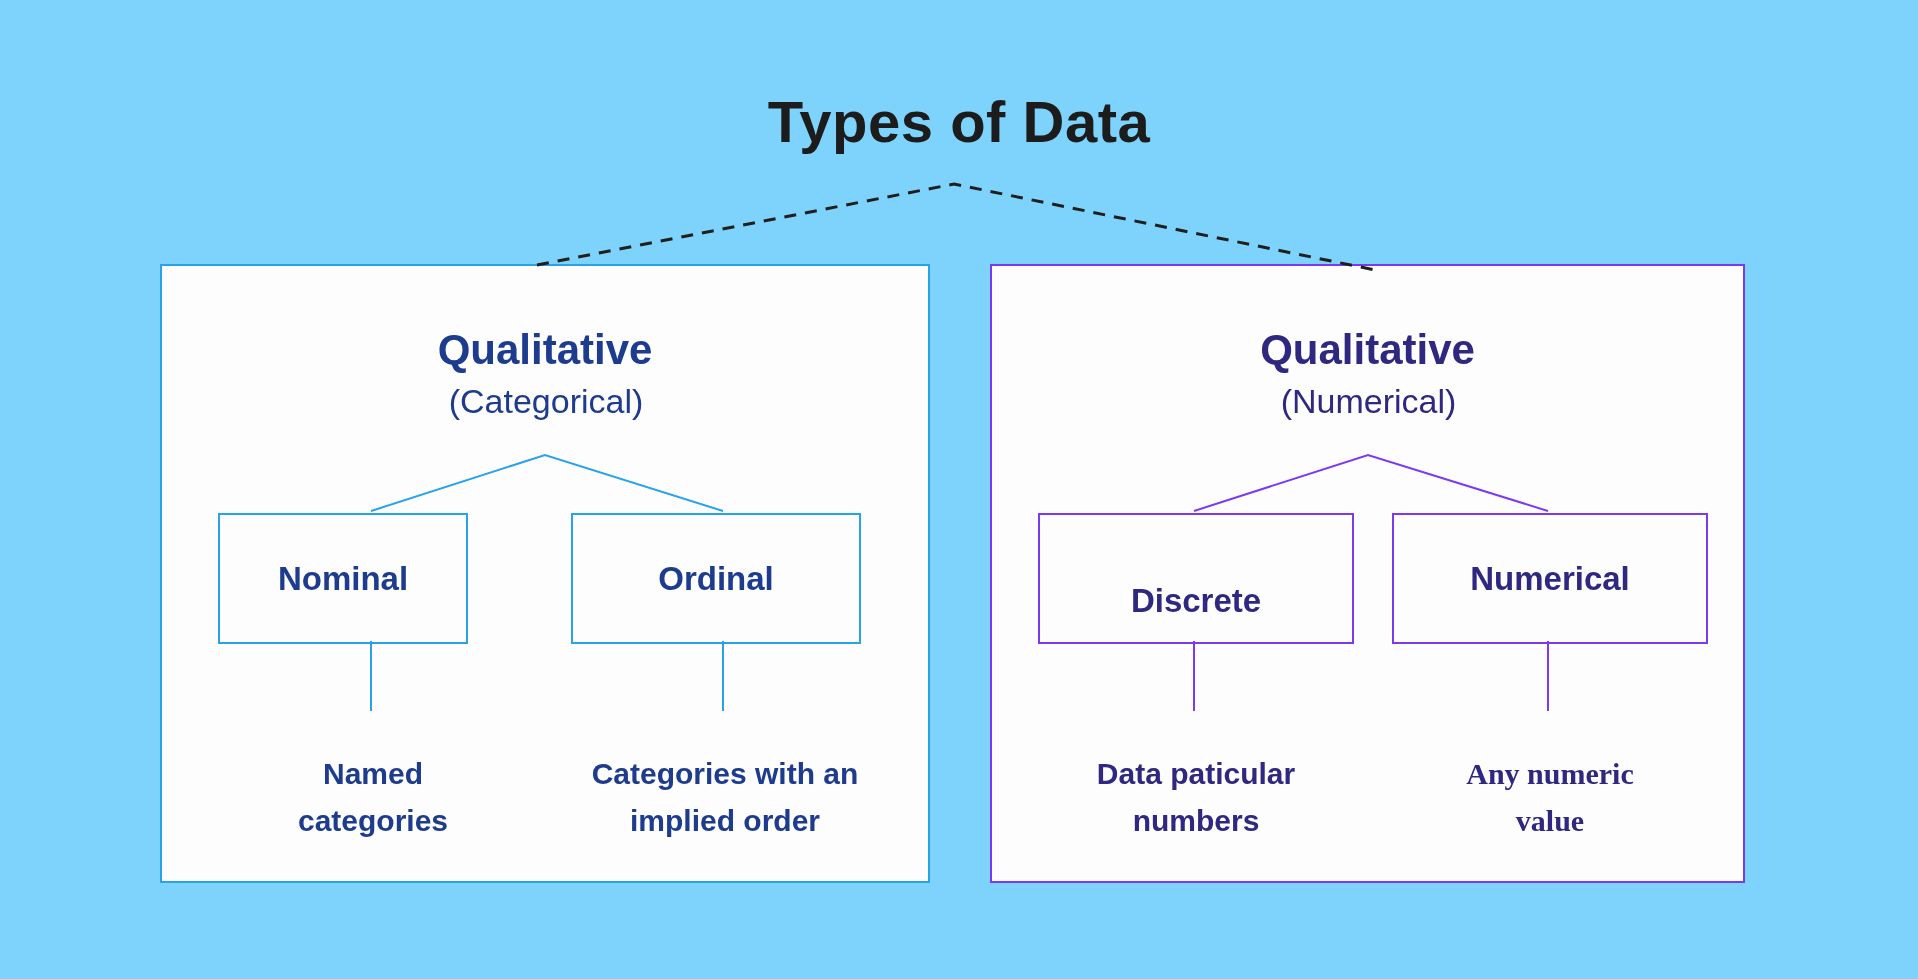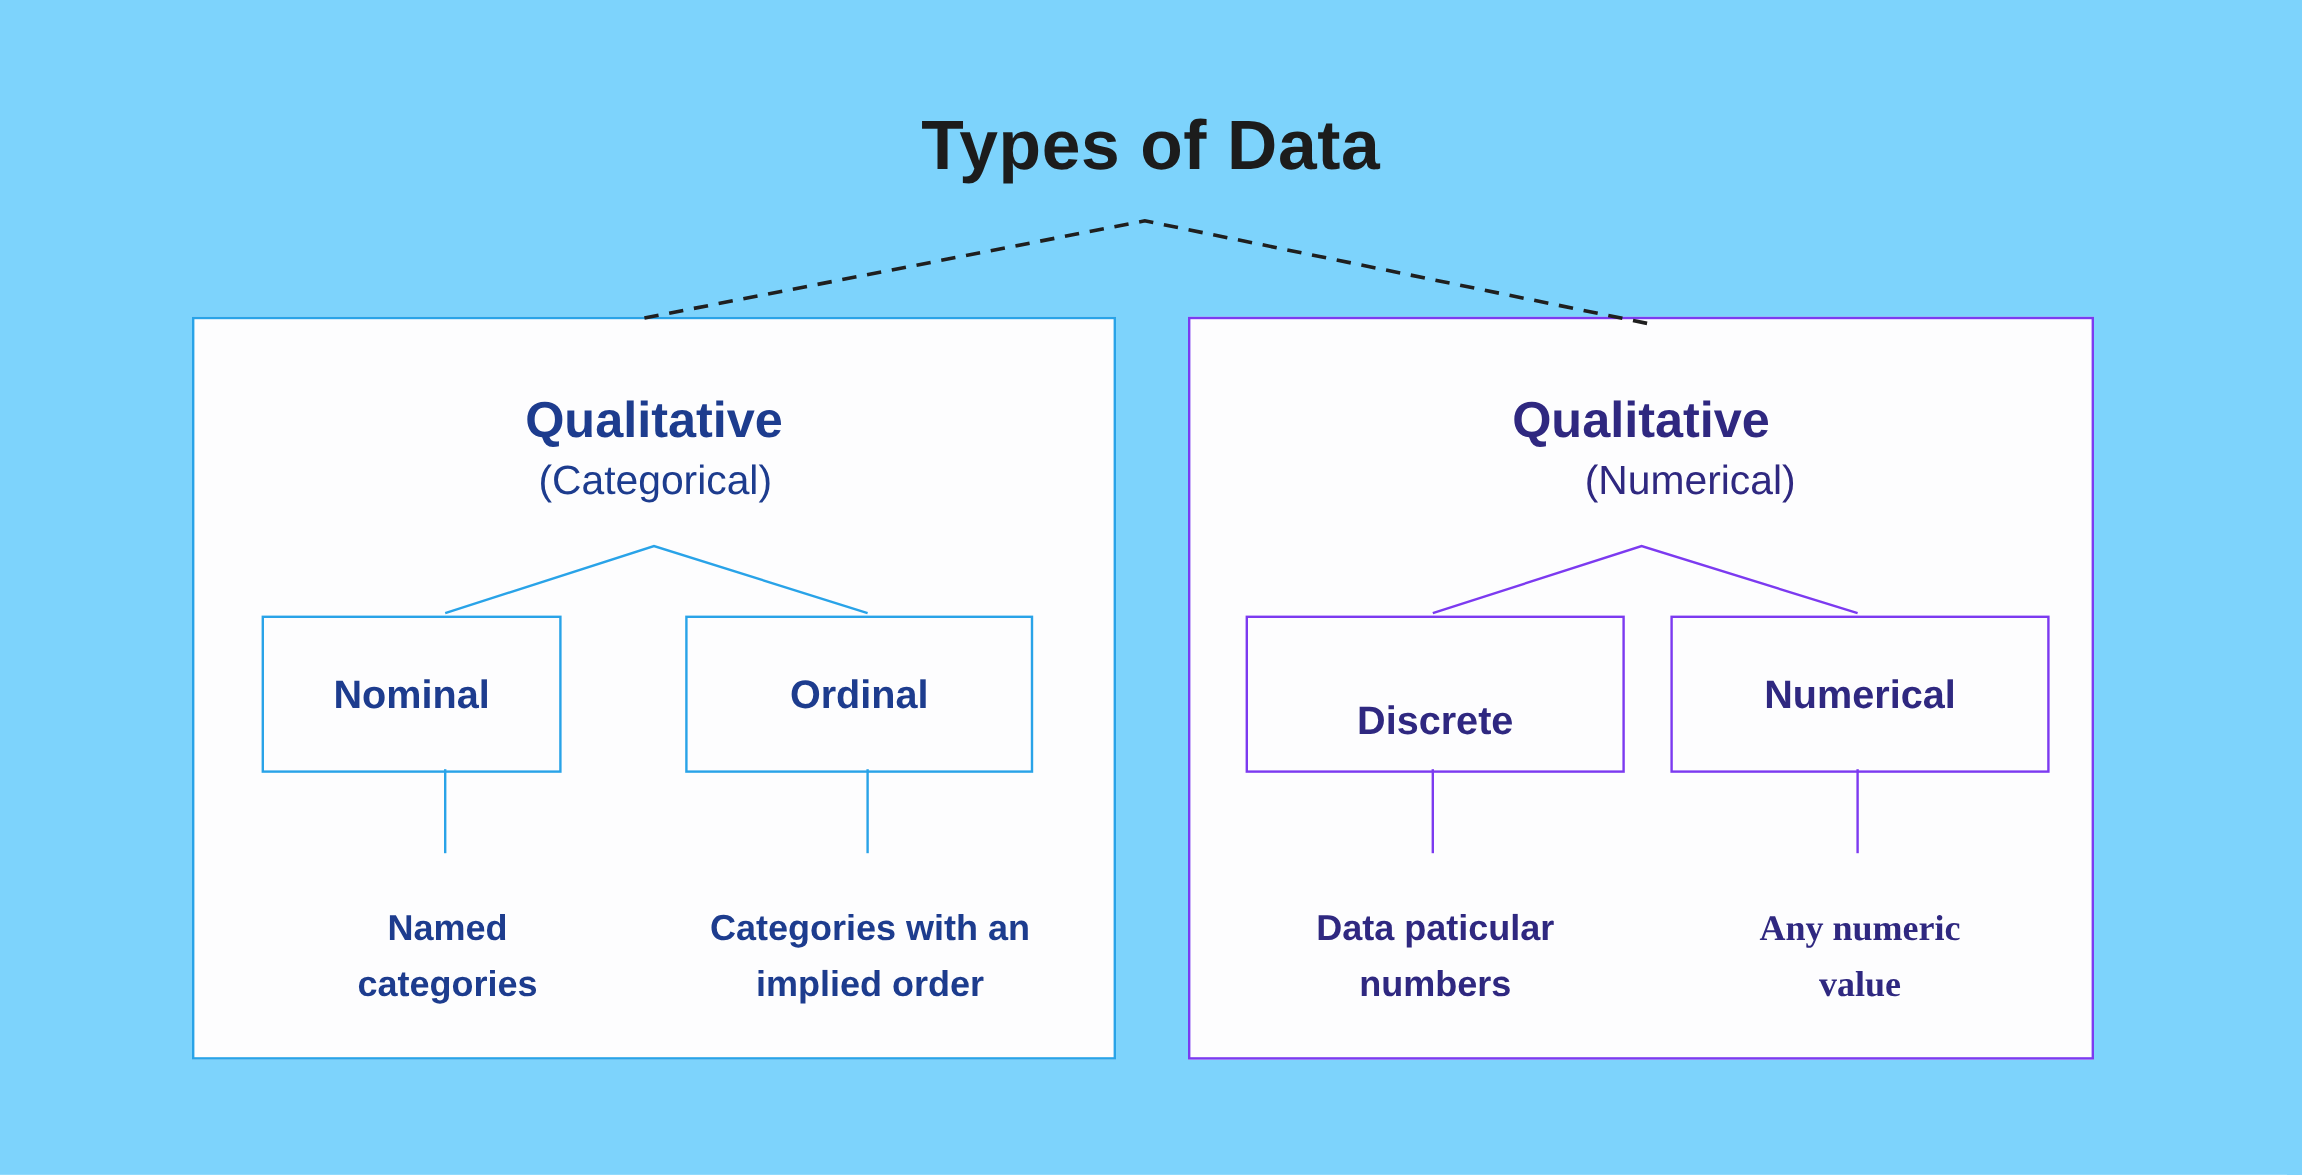--- a/index.html
+++ b/index.html
@@ -110,21 +110,21 @@
       <span class="child-label" style="color: rgb(29, 60, 142);">Ordinal</span>
     </div>
 
     <p class="child-desc" style="left: 211px; width: 230px; color: rgb(29, 60, 142);">Named categories</p>
 
     <p class="child-desc" style="left: 563px; width: 280px; color: rgb(29, 60, 142);">Categories with an implied order</p>
   </section>
 
   <section class="panel quantitative" style="border-color: rgb(124, 58, 240);">
     <h2 class="panel-heading" style="color: rgb(47, 40, 128);">Qualitative</h2>
-    <p class="panel-subheading" style="color: rgb(47, 40, 128); padding-left: 40px;">(Numerical)</p>
+    <p class="panel-subheading" style="color: rgb(47, 40, 128);">(Numerical)</p>
 
     <div class="child-box" style="left: 46px; width: 316px; border-color: rgb(124, 58, 240);">
       <span class="child-label" style="color: rgb(47, 40, 128); margin-top: 44px;">Discrete</span>
     </div>
 
     <div class="child-box" style="left: 400px; width: 316px; border-color: rgb(124, 58, 240);">
       <span class="child-label" style="color: rgb(47, 40, 128);">Numerical</span>
     </div>
 
     <p class="child-desc" style="left: 204px; width: 260px; color: rgb(47, 40, 128);">Data paticular numbers</p>

